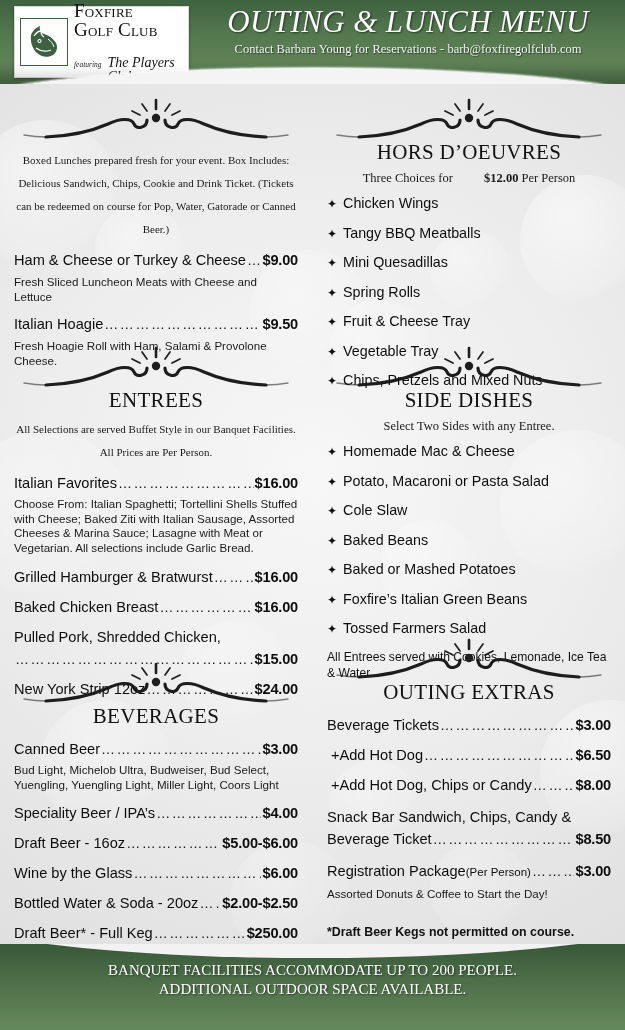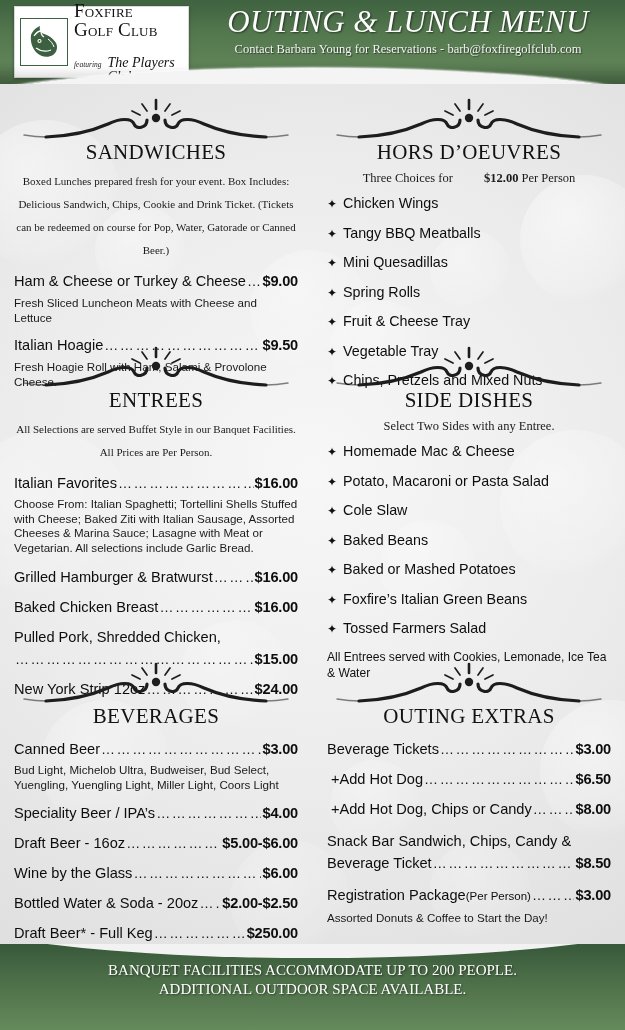--- a/index.html
+++ b/index.html
@@ -164,21 +164,20 @@
             <line x1="154" y1="6" x2="149" y2="13" stroke-width="1.7"></line>
             <line x1="116" y1="13" x2="124" y2="17" stroke-width="1.7"></line>
             <line x1="164" y1="13" x2="156" y2="17" stroke-width="1.7"></line>
           </g>
           <circle cx="140" cy="20" r="4.2" fill="#1d1d1d"></circle>
           <path d="M131 22 C131 30 120 32 118 26 C116 20 104 20 92 26 C76 33 56 38 30 39" fill="none" stroke="#1d1d1d" stroke-width="3.2" stroke-linecap="round"></path>
           <path d="M30 39 C22 39 14 38 8 37" fill="none" stroke="#1d1d1d" stroke-width="1.4" opacity=".55" stroke-linecap="round"></path>
           <path d="M149 22 C149 30 160 32 162 26 C164 20 176 20 188 26 C204 33 224 38 250 39" fill="none" stroke="#1d1d1d" stroke-width="3.2" stroke-linecap="round"></path>
           <path d="M250 39 C258 39 266 38 272 37" fill="none" stroke="#1d1d1d" stroke-width="1.4" opacity=".55" stroke-linecap="round"></path>
         </svg>
-        <div class="sec-title">SANDWICHES</div>
         <div class="sec-sub">Boxed Lunches prepared fresh for your event.  Box Includes: Delicious Sandwich, Chips, Cookie and Drink Ticket.  (Tickets can be redeemed on course for Pop, Water, Gatorade or Canned Beer.)</div>
         <div class="rows">
           <div>
             <div class="row">
               <span class="nm">Ham &amp; Cheese or Turkey &amp; Cheese</span>
               <span class="lead">……………………………………………………………………</span>
               <span class="pr">$9.00</span>
             </div>
             <div class="desc">Fresh Sliced Luncheon Meats with Cheese and Lettuce</div>
           </div>
@@ -399,21 +398,21 @@
             <span>Foxfire’s Italian Green Beans</span>
           </div>
           <div class="bitem">
             <span class="star">✦</span>
             <span>Tossed Farmers Salad</span>
           </div>
         </div>
         <div class="note">All Entrees served with Cookies, Lemonade, Ice Tea &amp; Water</div>
       </div>
 
-      <div class="block" style="top:578px;">
+      <div class="block" style="top:554px;">
         <svg class="ornament" viewBox="0 0 280 46">
           <g stroke="#1d1d1d" stroke-linecap="round" fill="none">
             <line x1="140" y1="2" x2="140" y2="11" stroke-width="2.6"></line>
             <line x1="126" y1="6" x2="131" y2="13" stroke-width="1.7"></line>
             <line x1="154" y1="6" x2="149" y2="13" stroke-width="1.7"></line>
             <line x1="116" y1="13" x2="124" y2="17" stroke-width="1.7"></line>
             <line x1="164" y1="13" x2="156" y2="17" stroke-width="1.7"></line>
           </g>
           <circle cx="140" cy="20" r="4.2" fill="#1d1d1d"></circle>
           <path d="M131 22 C131 30 120 32 118 26 C116 20 104 20 92 26 C76 33 56 38 30 39" fill="none" stroke="#1d1d1d" stroke-width="3.2" stroke-linecap="round"></path>

